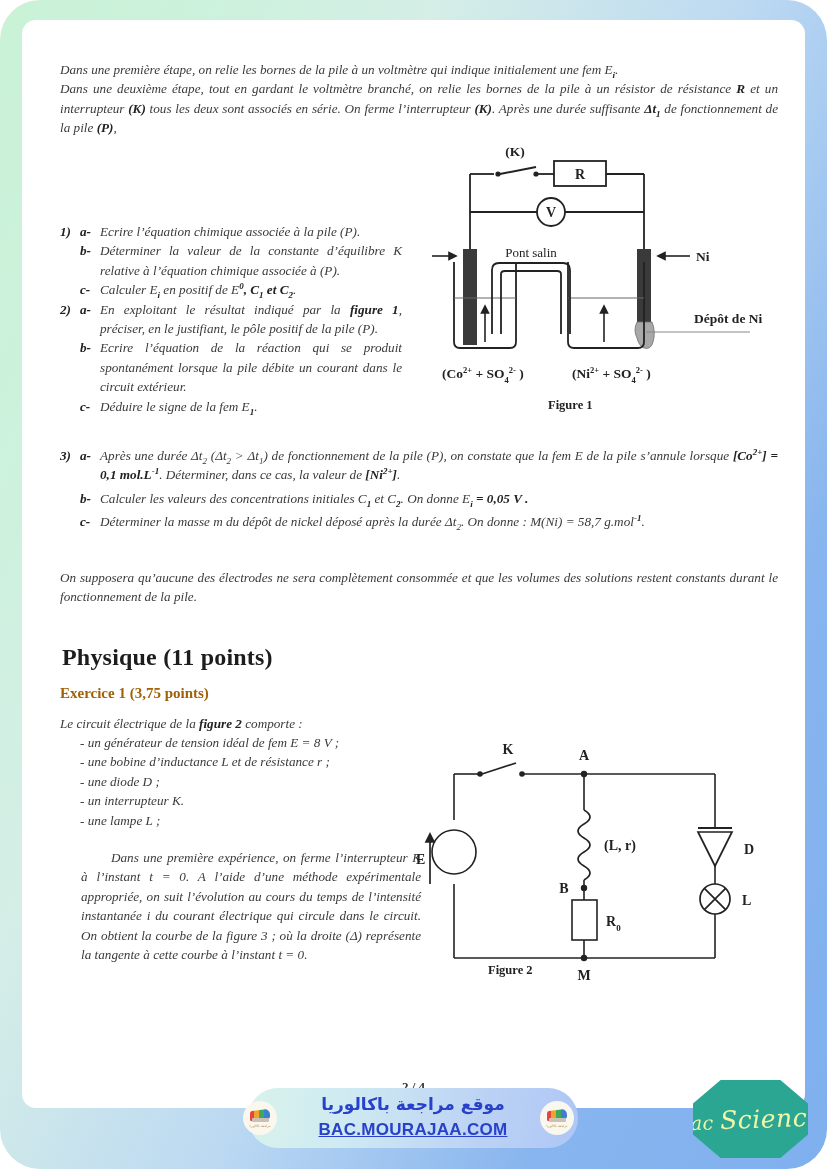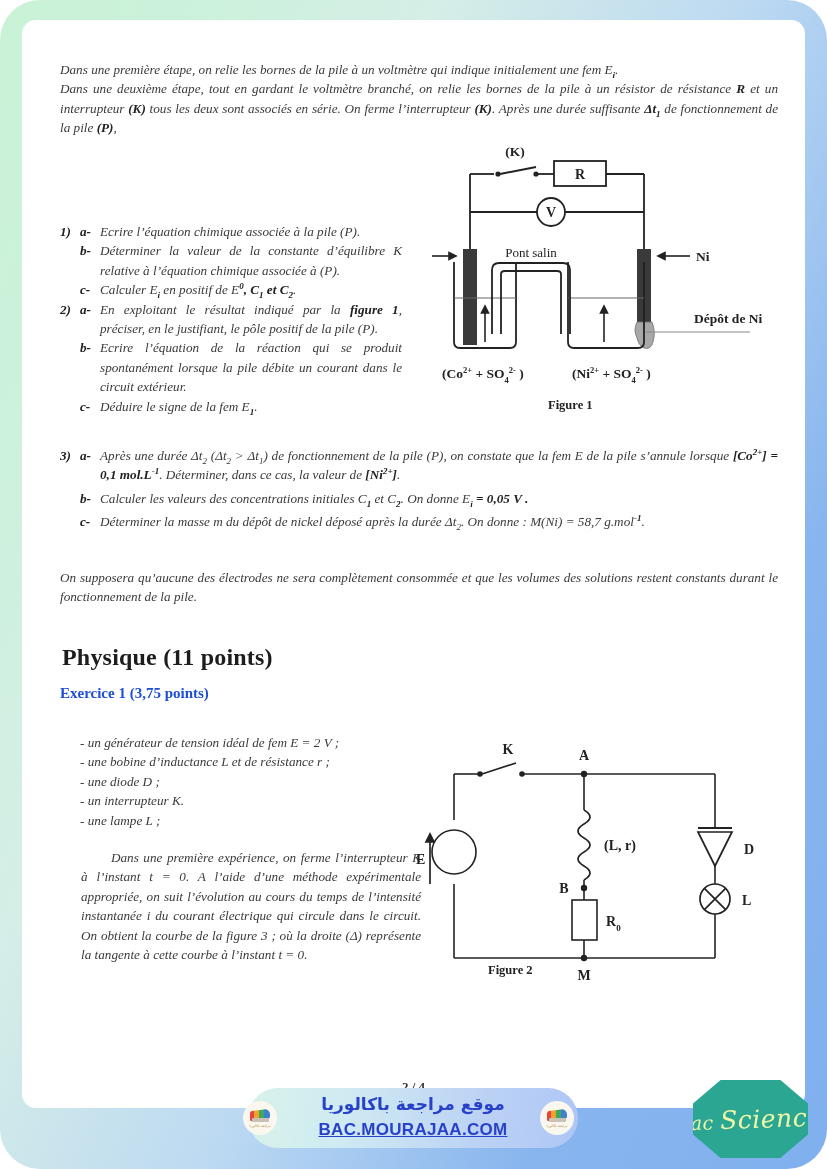--- a/index.html
+++ b/index.html
@@ -77,21 +77,21 @@
     font-size: 24px;
     font-weight: bold;
     color: #1d1d1d;
     letter-spacing: .2px;
   }
   .hdr-exercice {
     position: absolute;
     left: 60px; top: 685px;
     font-size: 15px;
     font-weight: bold;
-    color: #1d4ed8;
+    color: #a16207;
   }
   #p-circ       { left: 60px;  top: 714px; width: 340px; }
   #ex-list      { left: 80px;  top: 733px; width: 330px; }
   #p-exp        { left: 60px;  top: 848px; width: 340px; text-indent: 30px; margin-left: 21px; }
 
   ol.qlist { margin: 0; padding: 0; list-style: none; }
   ol.qlist > li { margin: 0 0 0 0; position: relative; padding-left: 20px; }
   ol.qlist > li > .num {
     position: absolute; left: 0; top: 0; font-weight: bold;
   }
@@ -270,24 +270,27 @@
         <span>Déterminer la masse m du dépôt de nickel déposé après la durée Δt</span><sub>2</sub><span>. On donne : M(Ni) = 58,7 g.mol</span><span class="b"><sup>-1</sup></span><span>.</span>
       </div>
     </div>
   </div>
 
   <div class="txt" id="p-assume">On supposera qu’aucune des électrodes ne sera complètement consommée et que les volumes des solutions restent constants durant le fonctionnement de la pile.</div>
 
   <div class="hdr-physique">Physique (11 points)</div>
   <div class="hdr-exercice">Exercice 1 (3,75 points)</div>
 
+  <div class="txt" id="p-circ">
+    <span>Le circuit électrique de la </span><span class="b">figure 2</span><span>  comporte :</span>
+  </div>
 
   <div class="txt" id="ex-list">
     <ul class="dash">
-      <li>- un générateur de tension idéal de fem E = 2 V ;</li>
+      <li>- un générateur de tension idéal de fem E = 8 V ;</li>
       <li>- une bobine d’inductance L et de résistance r ;</li>
       <li>- une diode D ;</li>
       <li>- un interrupteur K.</li>
       <li>- une lampe L ;</li>
     </ul>
   </div>
 
   <div class="txt" id="p-exp">Dans une première expérience, on ferme l’interrupteur K à l’instant t = 0. A l’aide d’une méthode expérimentale appropriée, on suit l’évolution au cours du temps de l’intensité instantanée i du courant électrique qui circule dans le circuit. On obtient la courbe de la figure 3 ; où la droite (Δ) représente la tangente à cette courbe à l’instant t = 0.</div>
 
   <div id="fig1">

